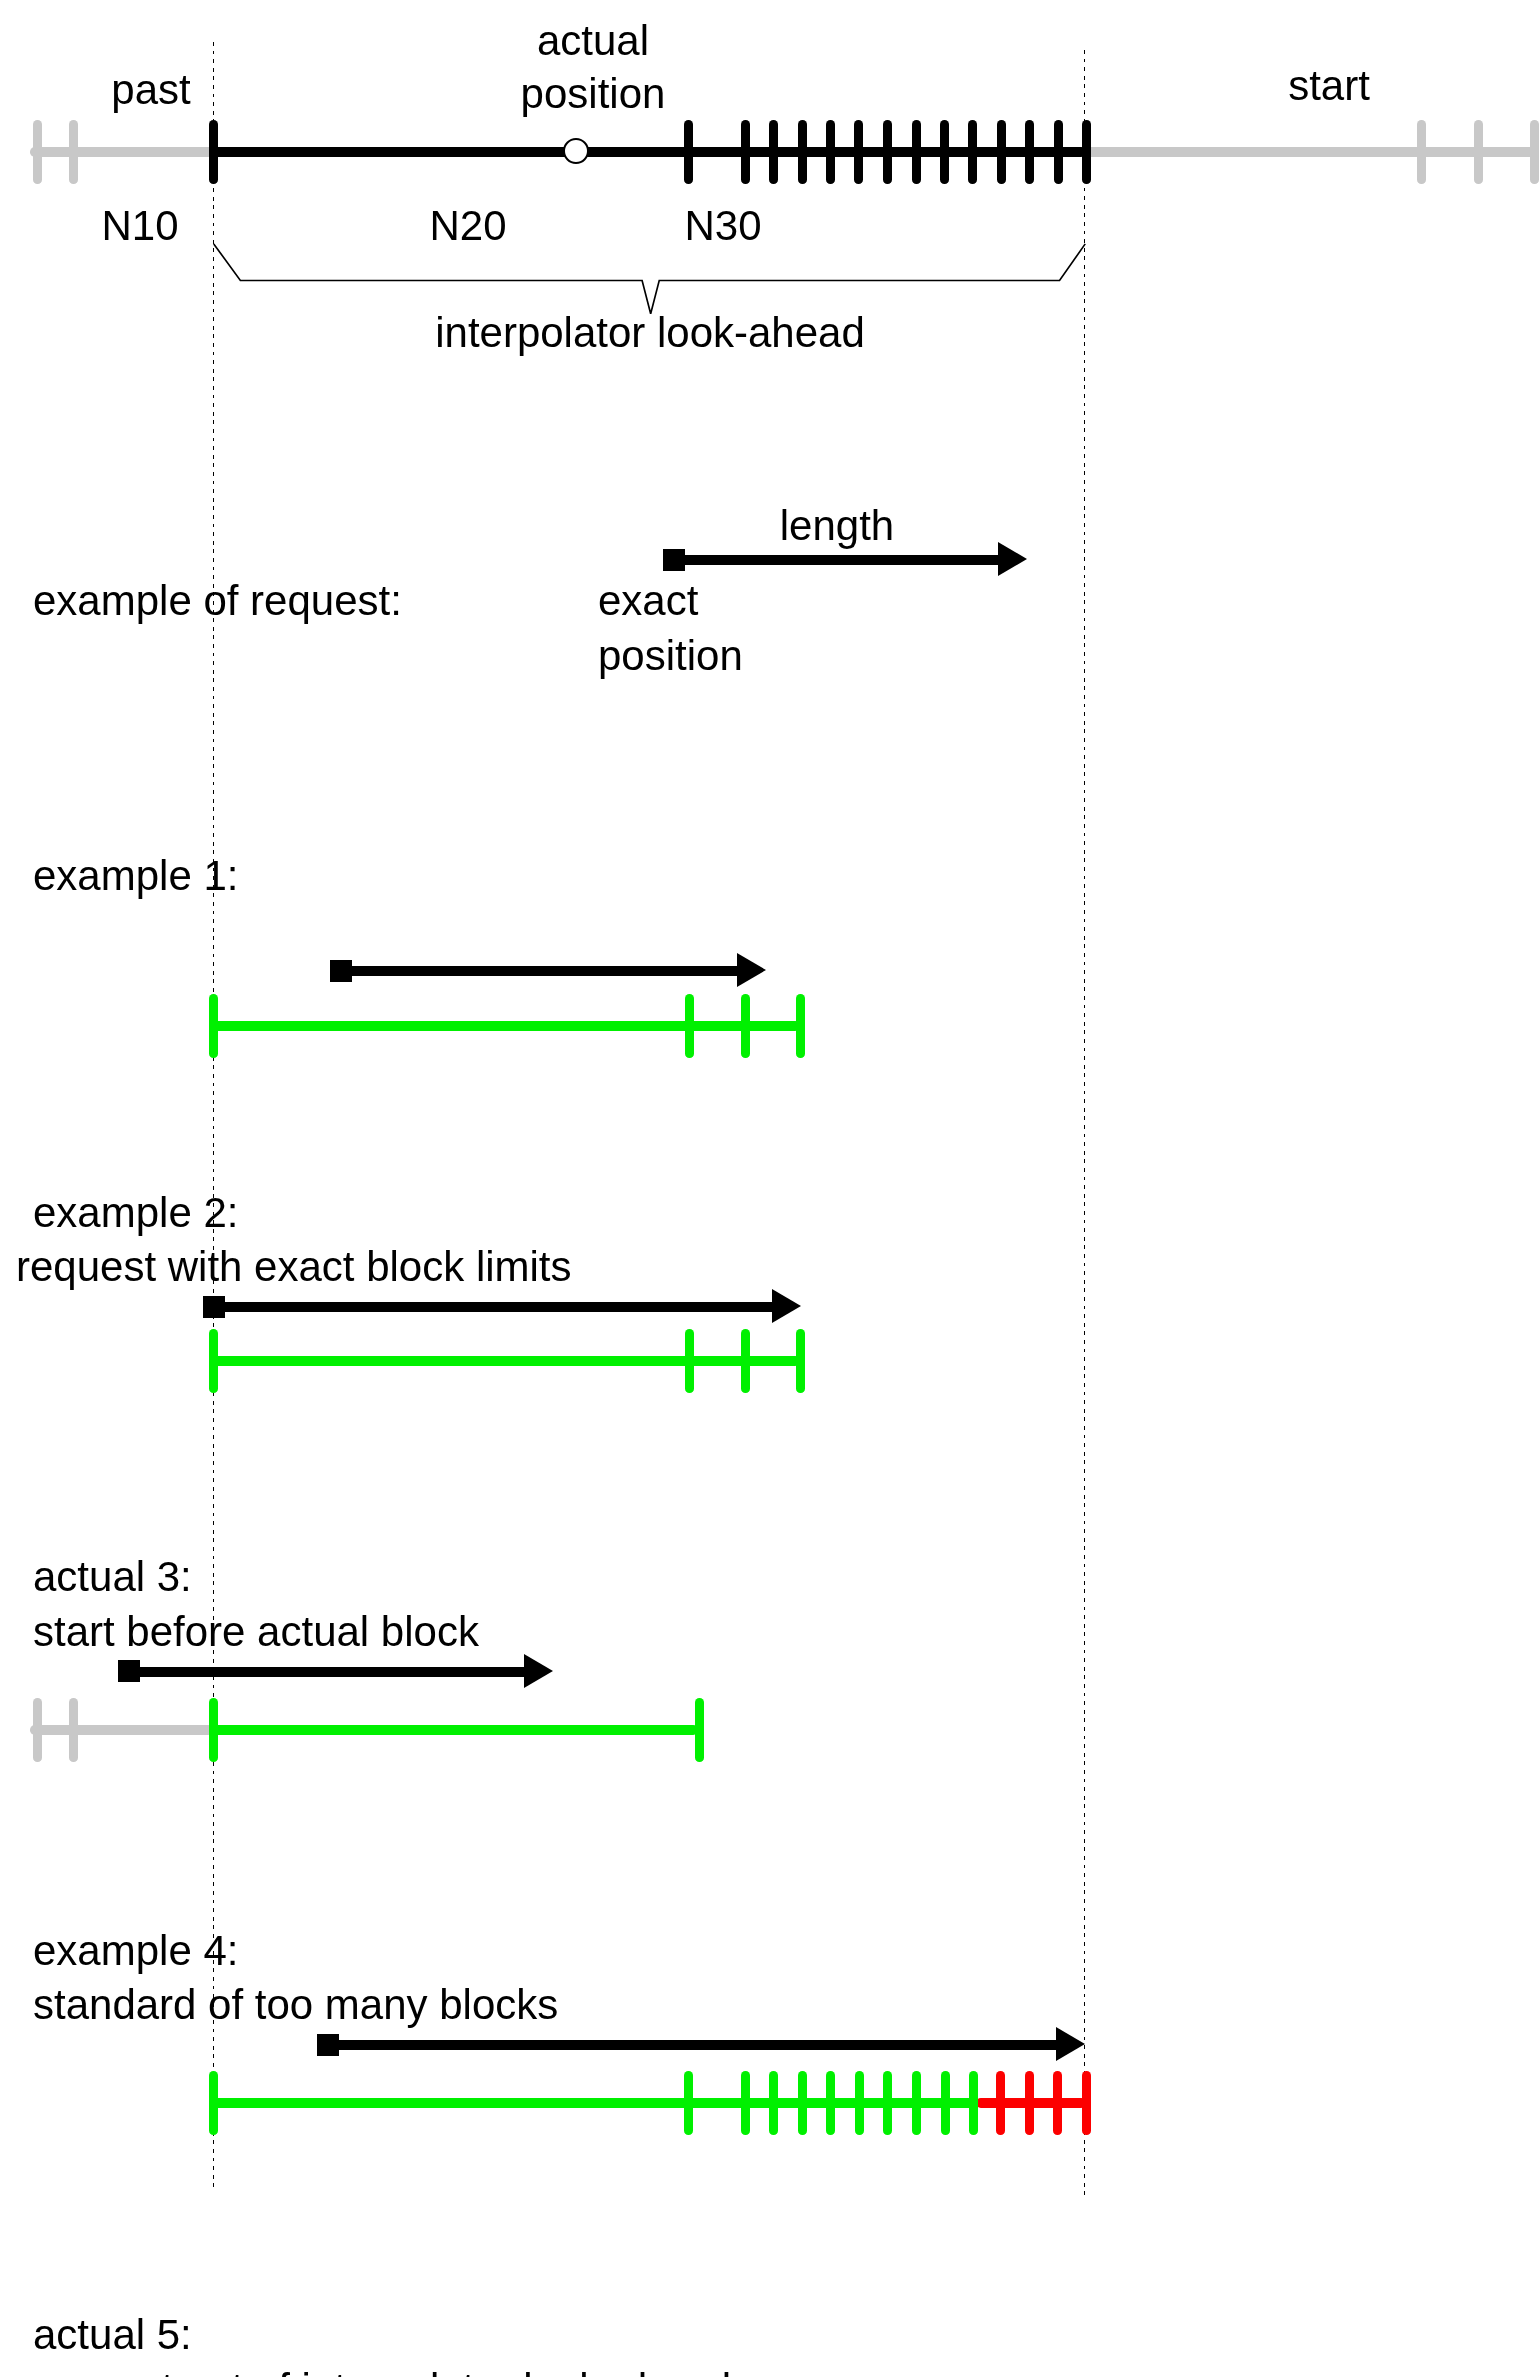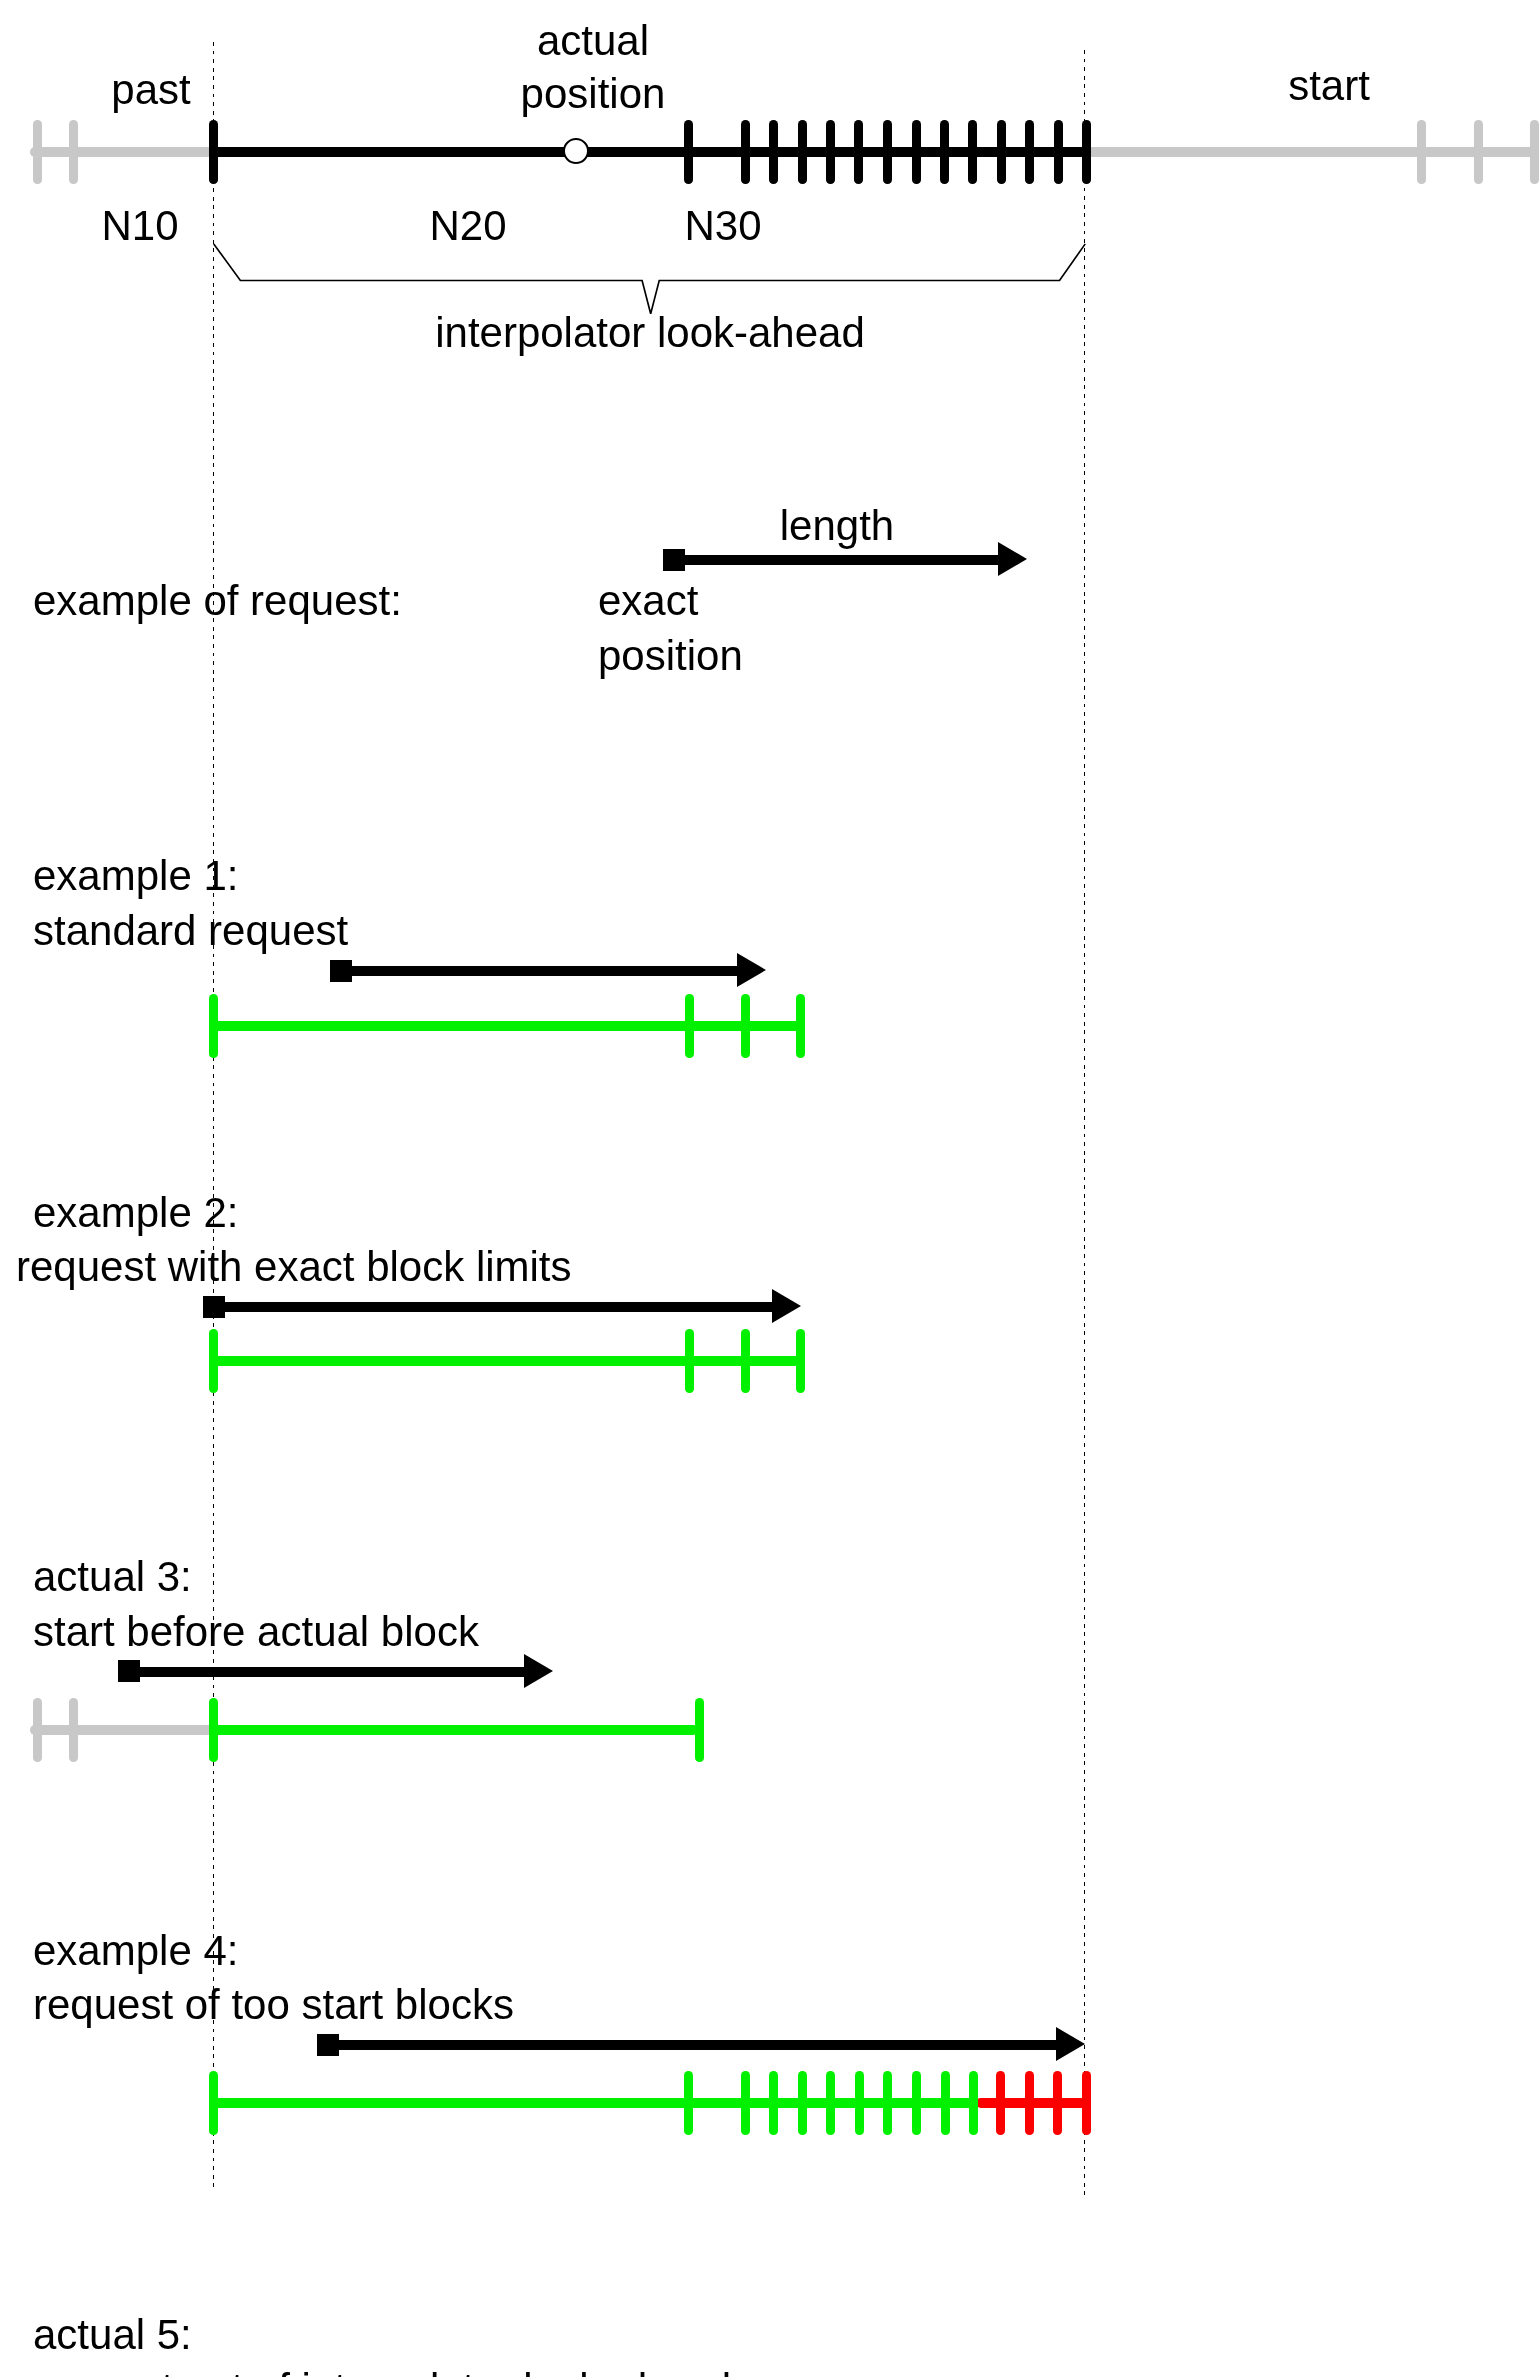--- a/index.html
+++ b/index.html
@@ -145,24 +145,23 @@
   <div class="label center t-n20">N20</div>
   <div class="label center t-n30">N30</div>
   <div class="label center t-looka">interpolator look-ahead</div>
 
   <div class="label vmid t-exreq">example of request:</div>
   <div class="label center t-length">length</div>
   <div class="label vmid t-start">exact</div>
   <div class="label vmid t-pos">position</div>
 
   <div class="label vmid t-e1a">example 1:</div>
-  <div class="label vmid t-e1b">standard request</div>
   <div class="label vmid t-e2a">example 2:</div>
   <div class="label vmid t-e2b">request with exact block limits</div>
   <div class="label vmid t-e3a">actual 3:</div>
   <div class="label vmid t-e3b">start before actual block</div>
   <div class="label vmid t-e4a">example 4:</div>
-  <div class="label vmid t-e4b">request of too start blocks</div>
+  <div class="label vmid t-e4b">standard of too many blocks</div>
   <div class="label vmid t-e5a">actual 5:</div>
   <div class="label vmid t-e5b">request out of interpolator look-ahead</div>
 
 </div>
 
 
 </body></html>

